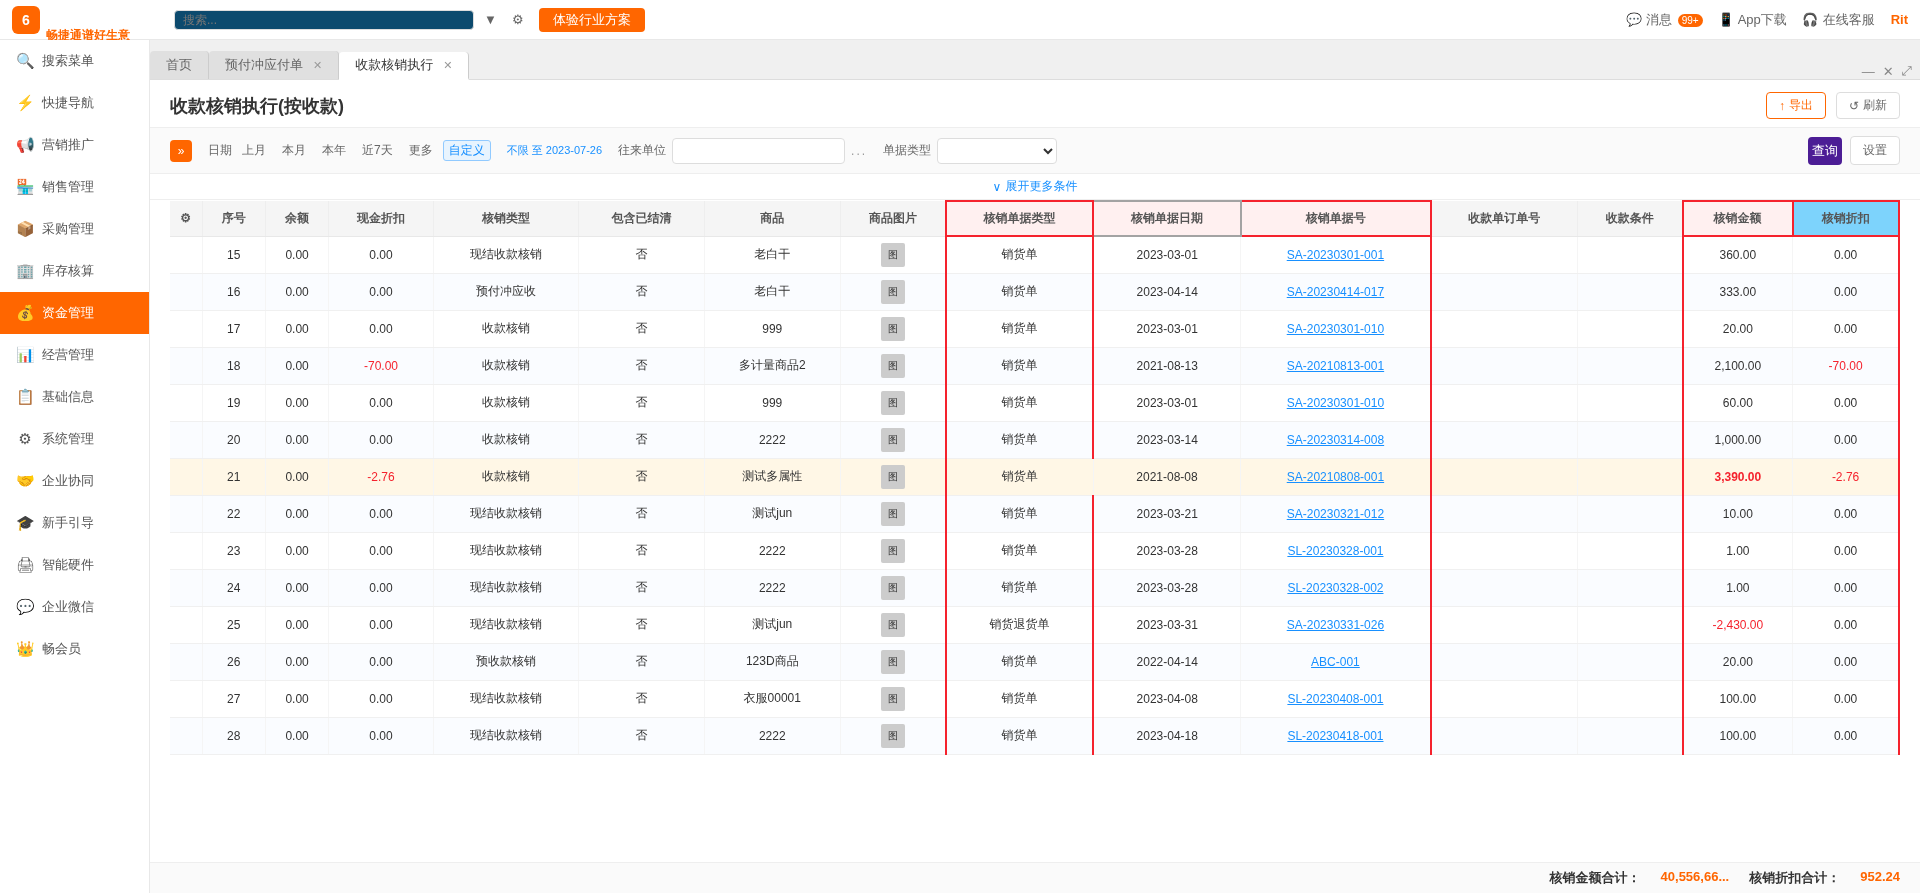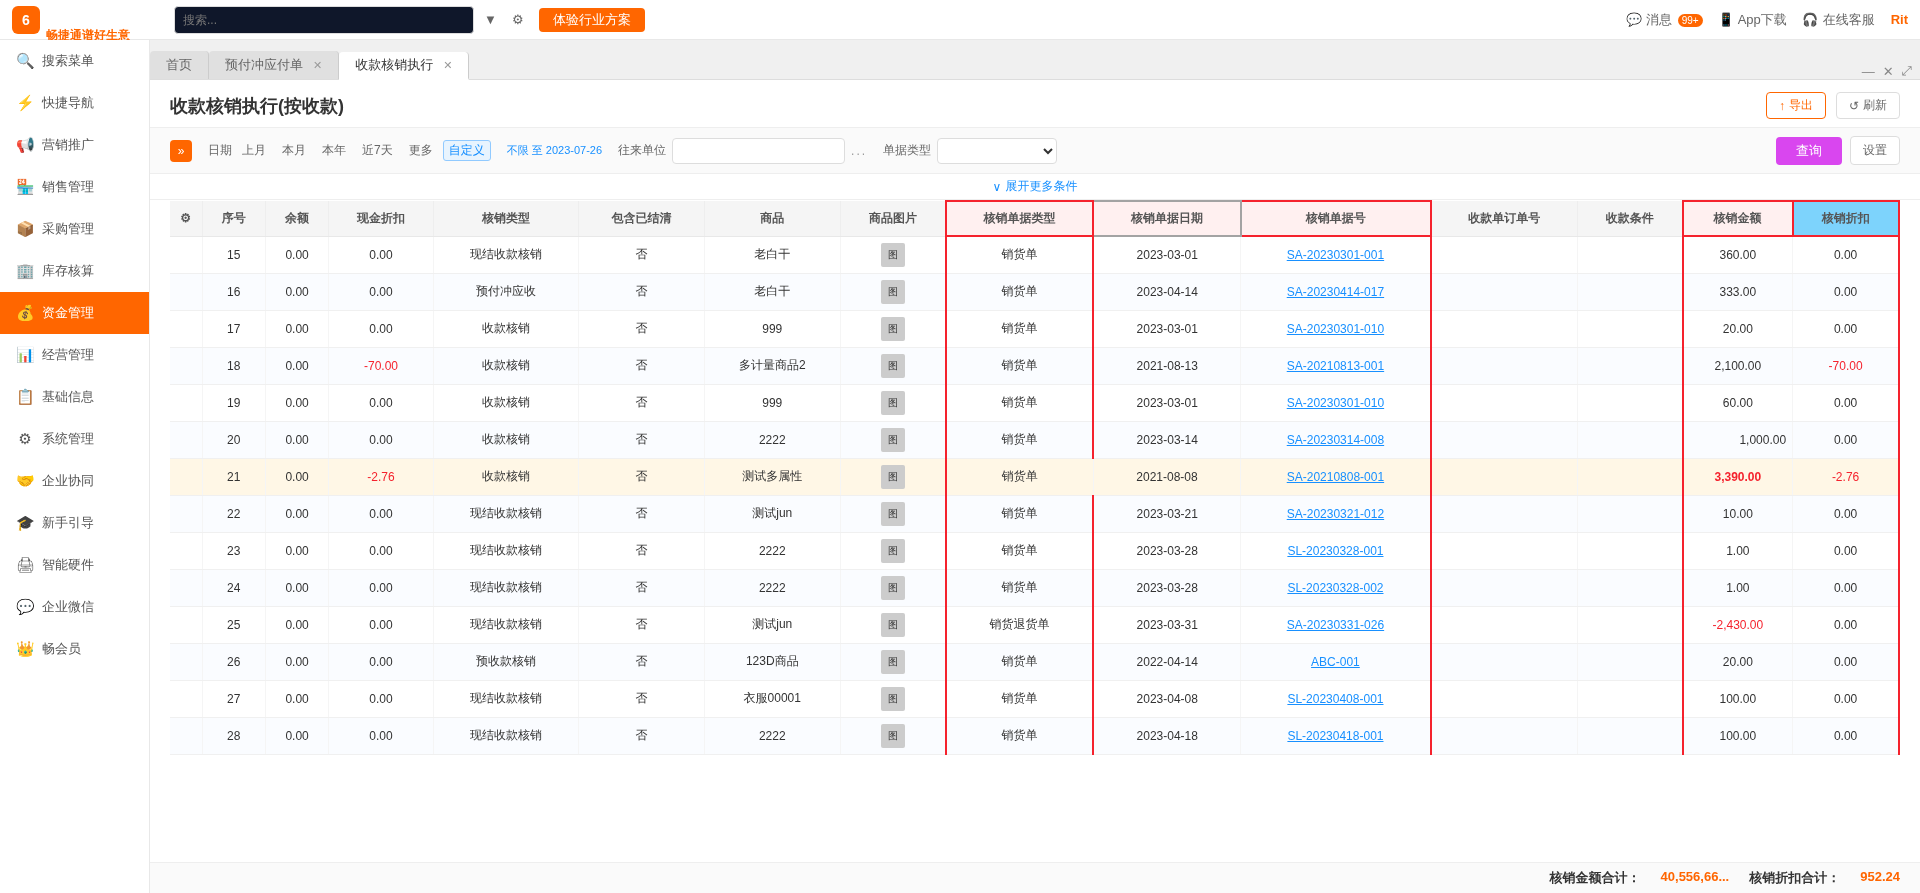--- a/index.html
+++ b/index.html
@@ -3,21 +3,21 @@
   <meta charset="utf-8">
   <style>
     * { box-sizing: border-box; margin: 0; padding: 0; }
     body { font-family: 'Microsoft YaHei', Arial, sans-serif; font-size: 13px; background: #f5f5f5; color: #333; overflow: hidden; height: 893px; }
 
     
     .top-bar { height: 40px; background: #fff; display: flex; align-items: center; padding: 0 12px; border-bottom: 1px solid #e8e8e8; gap: 12px; }
     .top-bar-logo { display: flex; align-items: center; gap: 6px; color: #f60; font-weight: bold; font-size: 13px; width: 150px; }
     .top-bar-logo .logo-icon { width: 28px; height: 28px; background: #f60; border-radius: 6px; display: flex; align-items: center; justify-content: center; color: #fff; font-size: 14px; font-weight: bold; }
     .top-bar-center { flex: 1; display: flex; align-items: center; gap: 10px; }
-    .top-bar-search { flex: 1; max-width: 300px; height: 28px; border: 1px solid #ddd; border-radius: 4px; padding: 0 8px; background: #0f172a; color: #999; font-size: 12px; }
+    .top-bar-search { flex: 1; max-width: 300px; height: 20px; border: 1px solid #ddd; border-radius: 4px; padding: 0 8px; background: #0c4a6e; color: #999; font-size: 12px; }
     .top-bar-dropdown { display: flex; align-items: center; gap: 4px; cursor: pointer; color: #666; }
     .top-bar-gear { width: 22px; height: 22px; cursor: pointer; color: #666; display: flex; align-items: center; justify-content: center; }
     .btn-trial { background: #f60; color: #fff; border: none; padding: 3px 14px; border-radius: 4px; cursor: pointer; font-size: 13px; }
     .top-bar-right { display: flex; align-items: center; gap: 16px; color: #666; font-size: 13px; }
     .badge { background: #f60; color: #fff; border-radius: 8px; font-size: 10px; padding: 1px 4px; margin-left: 2px; }
 
     
     .layout { display: flex; height: calc(893px - 40px); }
     .sidebar { width: 150px; background: #fff; border-right: 1px solid #e8e8e8; display: flex; flex-direction: column; overflow-y: auto; }
     .sidebar-item { display: flex; align-items: center; gap: 8px; padding: 12px 16px; cursor: pointer; color: #555; font-size: 13px; }
@@ -45,21 +45,21 @@
     
     .filter-bar { background: #fafafa; border-top: 1px solid #eee; border-bottom: 1px solid #eee; padding: 8px 20px; display: flex; align-items: center; gap: 16px; flex-wrap: wrap; }
     .filter-toggle { width: 22px; height: 22px; background: #f60; color: #fff; border-radius: 4px; display: flex; align-items: center; justify-content: center; cursor: pointer; font-size: 12px; }
     .filter-item { display: flex; align-items: center; gap: 6px; font-size: 12px; color: #555; }
     .filter-label { color: #666; }
     .filter-date-group { display: flex; align-items: center; gap: 4px; font-size: 12px; }
     .date-btn { padding: 2px 6px; border-radius: 3px; cursor: pointer; color: #666; }
     .date-btn.custom { background: #e8f4fe; color: #1890ff; border: 1px solid #91caff; border-radius: 3px; padding: 1px 5px; }
     .filter-input { border: 1px solid #ddd; border-radius: 4px; padding: 3px 8px; font-size: 12px; color: #333; min-width: 150px; height: 26px; }
     .filter-select { border: 1px solid #ddd; border-radius: 4px; padding: 3px 20px 3px 8px; font-size: 12px; color: #333; min-width: 120px; height: 26px; background: #fff; }
-    .btn-query { background: #d946ef; color: #fff; border: none; padding: 5px 20px; border-radius: 4px; cursor: pointer; font-size: 13px; }
+    .btn-query { background: #4c1d95; color: #fff; border: none; padding: 5px 4px; border-radius: 4px; cursor: pointer; font-size: 13px; }
     .btn-setting { border: 1px solid #ddd; color: #666; background: #fff; padding: 5px 12px; border-radius: 4px; cursor: pointer; font-size: 12px; }
     .filter-dots { color: #999; letter-spacing: 2px; }
     .expand-btn { display: flex; align-items: center; gap: 4px; color: #1890ff; cursor: pointer; font-size: 12px; margin: 0 auto; }
 
     
     .table-wrapper { flex: 1; overflow: auto; padding: 0 20px 10px 20px; }
     table { width: 100%; border-collapse: collapse; font-size: 12px; min-width: 1600px; }
     thead tr { background: #f5f5f5; }
     th { padding: 8px 6px; text-align: center; font-weight: 600; color: #555; border-bottom: 1px solid #e8e8e8; border-right: 1px solid #eee; white-space: nowrap; position: sticky; top: 0; z-index: 1; background: #f5f5f5; }
     td { padding: 6px 6px; text-align: center; border-bottom: 1px solid #f0f0f0; border-right: 1px solid #f5f5f5; white-space: nowrap; }
@@ -381,21 +381,21 @@
     <td>否</td>
     <td>2222</td>
     <td>
                   <div style="width:24px;height:24px;background:#ccc;border-radius:2px;margin:auto;display:flex;align-items:center;justify-content:center;font-size:10px;">图</div>
                 </td>
     <td style="border-left:2px solid #f5222d;">销货单</td>
     <td style="border-left:2px solid #f5222d;">2023-03-14</td>
     <td style="border-right:2px solid #f5222d;"><span class="link-cell">SA-20230314-008</span></td>
     <td></td>
     <td></td>
-    <td style="border-left:2px solid #f5222d;text-align:right; ">1,000.00</td>
+    <td style="border-left:2px solid #f5222d; ">1,000.00</td>
     <td style="border-right:2px solid #f5222d; ">0.00</td>
   </tr>
               <tr class="row-highlight">
     <td></td>
     <td>21</td>
     <td>0.00</td>
     <td style="color:#f5222d;">-2.76</td>
     <td>收款核销</td>
     <td>否</td>
     <td>测试多属性</td>

